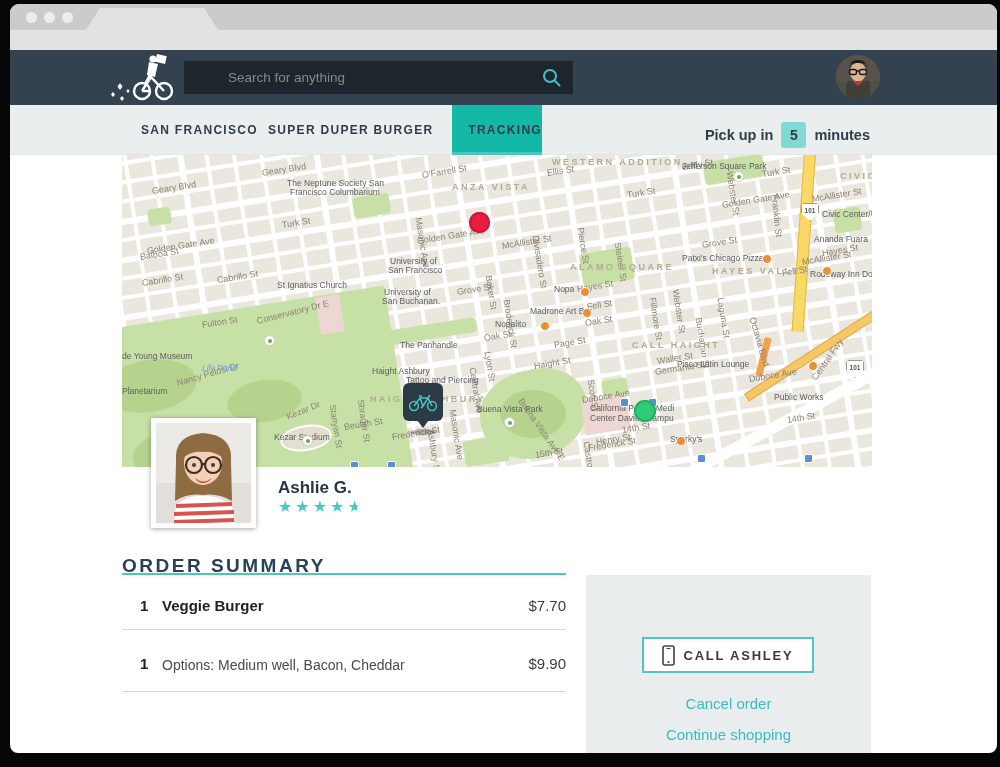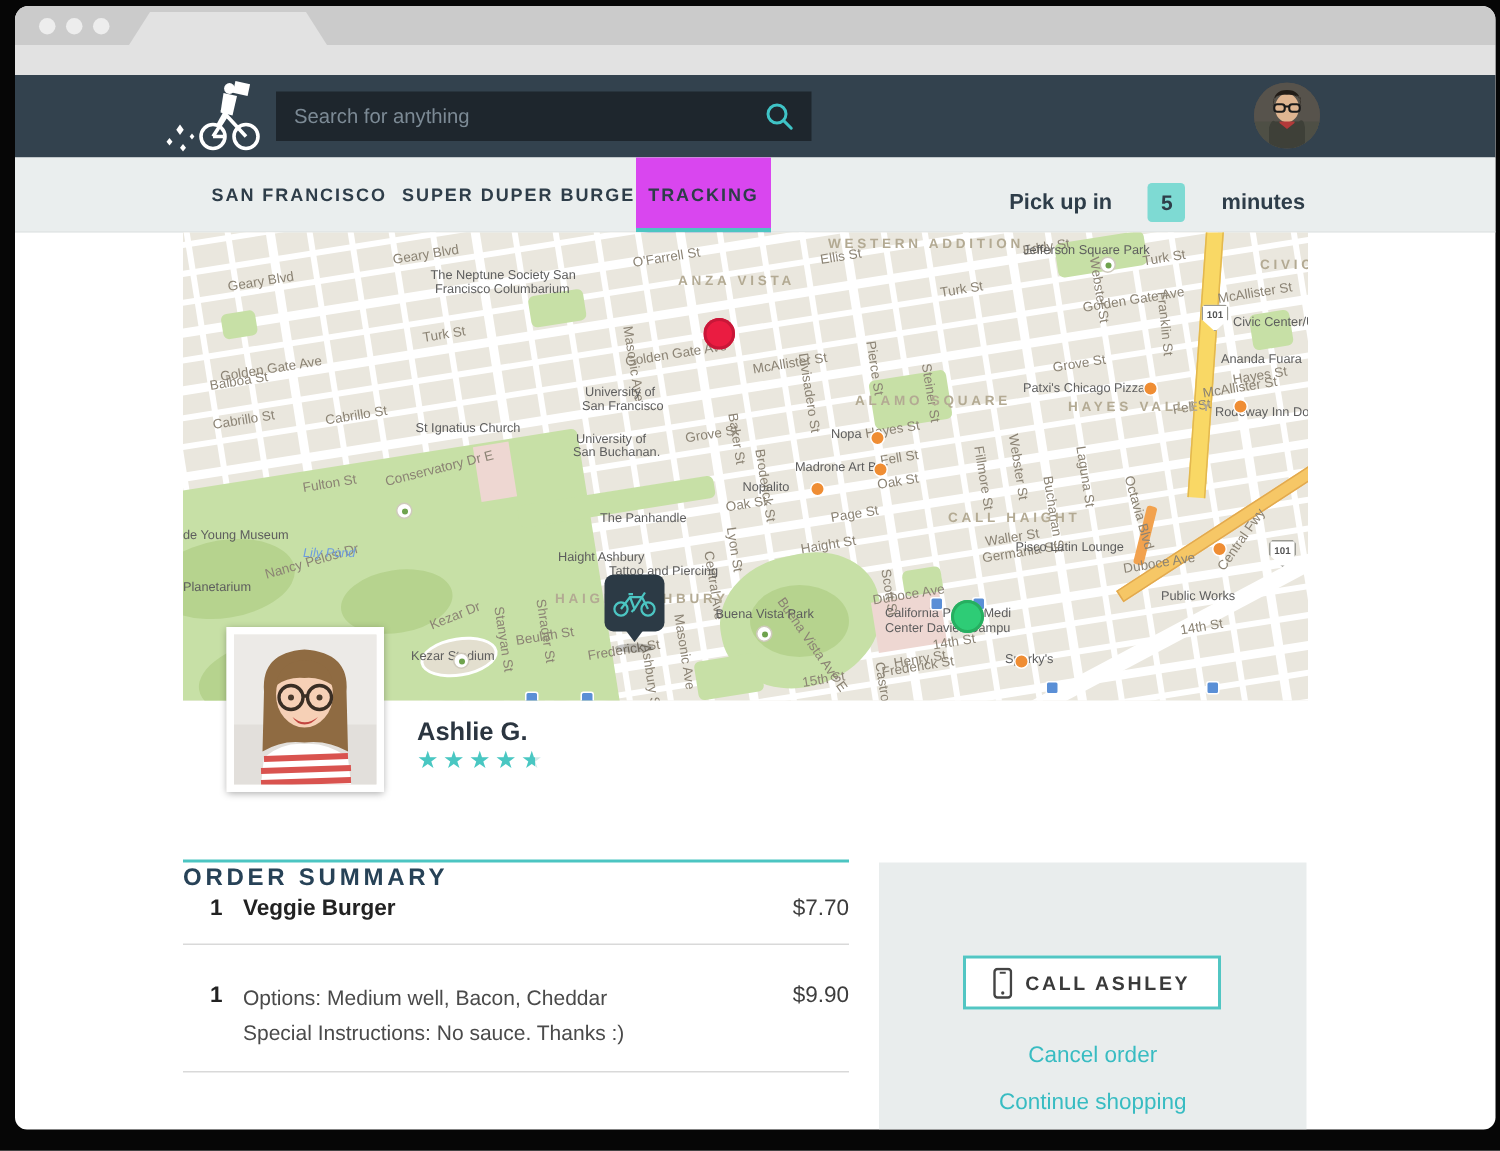--- a/index.html
+++ b/index.html
@@ -6,30 +6,30 @@
   body{width:1000px;height:767px;position:relative;font-family:"Liberation Sans",sans-serif;overflow:hidden;}
   .win{position:absolute;left:10px;top:4px;width:987px;height:749px;background:#fff;border-radius:9px 9px 8px 8px;overflow:hidden;}
   
   .chrome-top{position:absolute;left:0;top:0;width:100%;height:26px;background:#cbcbcb;}
   .dot{position:absolute;top:8px;width:11px;height:11px;border-radius:50%;background:#ededed;}
   .btab{position:absolute;left:76px;top:4px;width:132px;height:22px;background:#e2e2e2;clip-path:polygon(14px 0,calc(100% - 14px) 0,100% 100%,0 100%);}
   .chrome-strip{position:absolute;left:0;top:26px;width:100%;height:20px;background:#e2e2e2;}
   
   .hdr{position:absolute;left:0;top:46px;width:100%;height:55px;background:#33424e;}
   .logo{position:absolute;left:95px;top:2px;width:78px;height:52px;cursor:pointer;}
-  .search{position:absolute;left:174px;top:11px;width:357px;height:33px;background:#1e262d;display:flex;align-items:center;}
+  .search{position:absolute;left:174px;top:11px;width:357px;height:33px;background:#1e262d;display:flex;align-items:center;padding-left:32px;}
   .search input{flex:1;background:transparent;border:none;outline:none;color:#aab6bf;font-size:13.5px;padding:0 12px;font-family:"Liberation Sans",sans-serif;}
   .search input::placeholder{color:#7c8a95;}
   .sicon{width:22px;height:22px;margin-right:10px;}
   .avatar{position:absolute;left:826px;top:5px;width:44px;height:44px;border-radius:50%;overflow:hidden;background:#55514b;}
   
   .nav{position:absolute;left:0;top:101px;width:100%;height:50px;background:#eaeeee;border-bottom:1px solid #e2e6e6;box-sizing:border-box;}
   .ntab{position:absolute;top:0;height:50px;line-height:50px;font-size:12px;font-weight:bold;letter-spacing:1.3px;color:#2e3d49;cursor:pointer;}
-  .ntab.active{background:#d946ef;text-align:center;border-bottom:3px solid #4cc5c2;box-sizing:border-box;}
-  .pickup{position:absolute;right:127px;top:0;height:60px;display:flex;align-items:center;gap:24px;}
+  .ntab.active{background:#14b8a6;text-align:right;border-bottom:3px solid #4cc5c2;box-sizing:border-box;margin-left:28px;}
+  .pickup{position:absolute;right:127px;top:0;height:60px;display:flex;align-items:center;gap:8px;}
   .pickup .ptxt{font-size:14.5px;font-weight:bold;color:#2e3d49;}
   .pbox{width:25px;height:26px;background:#7edad3;border-radius:3px;display:flex;align-items:center;justify-content:center;font-size:14px;font-weight:bold;color:#2e3d49;}
   
   .map{position:absolute;left:112px;top:151px;width:750px;height:312px;background:#eae7de;overflow:hidden;cursor:grab;}
   .grid{position:absolute;left:-170px;top:-150px;width:1150px;height:640px;transform:rotate(-9deg);}
   .hst{position:absolute;left:0;width:100%;height:4px;background:#fff;}
   .hst.maj{height:6px;}
   .vst{position:absolute;top:0;height:100%;width:4px;background:#fff;}
   .vst.maj{width:6px;}
   .park{position:absolute;background:#c7e0a6;border-radius:4px;}
@@ -53,21 +53,21 @@
   .marker-green{position:absolute;left:512px;top:245px;width:22px;height:22px;border-radius:50%;background:#2ecc76;box-shadow:inset 0 0 0 2px #27ae60;z-index:6;cursor:pointer;}
   .marker-bike{position:absolute;left:281px;top:228px;width:40px;height:38px;background:#2c3a45;border-radius:6px;z-index:7;cursor:pointer;}
   .marker-bike::after{content:"";position:absolute;left:14px;top:37px;border-left:6px solid transparent;border-right:6px solid transparent;border-top:8px solid #2c3a45;}
   .bike-shadow{position:absolute;left:288px;top:274px;width:26px;height:6px;border-radius:50%;background:rgba(0,0,0,.22);z-index:5;}
   
   .photo{position:absolute;left:141px;top:414px;width:95px;height:100px;border:5px solid #fff;box-shadow:0 1px 5px rgba(0,0,0,.35);z-index:10;background:#e9e6e2;}
   .cname{position:absolute;left:268px;top:474px;font-size:17px;font-weight:bold;color:#2b3540;}
   .stars{position:absolute;left:268px;top:493px;font-size:16px;letter-spacing:3px;color:#49c7c2;}
   .star.half{background:linear-gradient(90deg,#49c7c2 55%,#cde9e8 55%);-webkit-background-clip:text;background-clip:text;color:transparent;}
   
-  .otitle{position:absolute;left:112px;top:573px;font-size:16px;font-weight:bold;letter-spacing:2.5px;color:#274257;}
+  .otitle{position:absolute;left:112px;top:551px;font-size:19px;font-weight:bold;letter-spacing:2.5px;color:#274257;}
   .orule{position:absolute;left:112px;top:569px;width:444px;height:2px;background:#4cc5c2;}
   .olist{position:absolute;left:112px;top:584px;width:444px;}
   .orow{display:flex;border-bottom:1px solid #d9d9d9;padding:8px 0 14px;}
   .orow + .orow{padding-top:24px;}
   .oqty{width:40px;padding-left:18px;box-sizing:border-box;font-size:15px;font-weight:bold;color:#222;line-height:19px;}
   .omid{flex:1;}
   .oiname{font-size:15px;font-weight:bold;color:#222;line-height:19px;}
   .oline{font-size:14px;color:#4a4a4a;line-height:23px;}
   .oprice{font-size:15px;color:#3d3d3d;line-height:19px;}
   
@@ -395,21 +395,20 @@
         <div class="oqty">1</div>
         <div class="omid">
           <div class="oiname">Veggie Burger</div>
         </div>
         <div class="oprice">$7.70</div>
       </div>
       <div class="orow">
         <div class="oqty">1</div>
         <div class="omid">
           <div class="oline">Options: Medium well, Bacon, Cheddar</div>
-          <div class="oline">Special Instructions: No sauce. Thanks :)</div>
         </div>
         <div class="oprice">$9.90</div>
       </div>
     </div>
 
   <div class="support">
     <div class="callbtn">
       <svg width="13" height="21" viewBox="0 0 13 21">
         <rect x="1" y="1" width="11" height="19" rx="2" fill="none" stroke="#444" stroke-width="1.6"></rect>
         <circle cx="6.5" cy="17" r="1.1" fill="#444"></circle>

